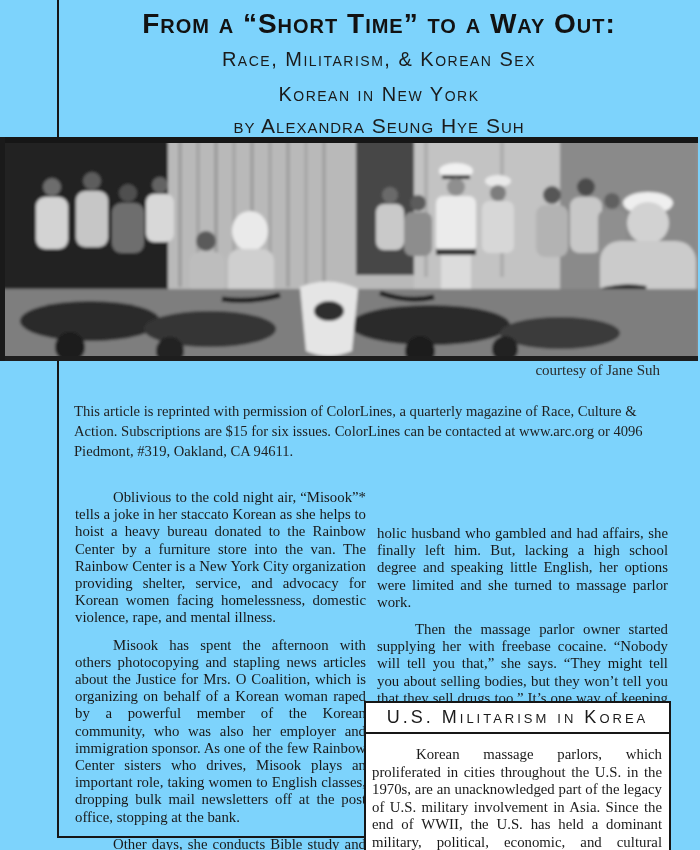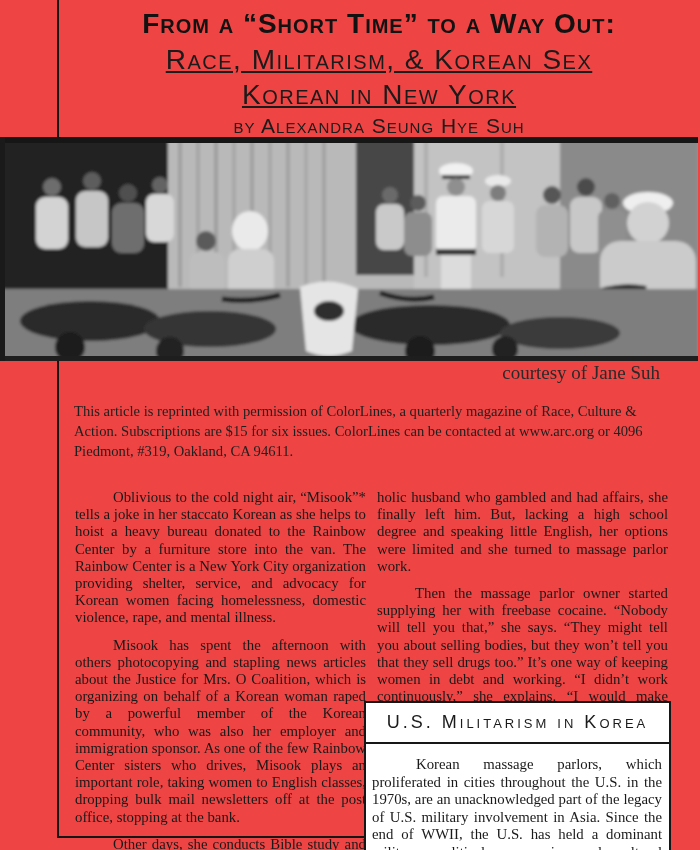--- a/index.html
+++ b/index.html
@@ -1,56 +1,56 @@
 <!DOCTYPE html>
 <html><head>
 <meta charset="utf-8">
 <style>
   * { margin:0; padding:0; box-sizing:border-box; }
   html,body { background:#ffffff; }
   #page {
     position:relative; width:700px; height:850px; margin:0 auto;
-    background:#ef4444; overflow:hidden;
+    background:#7dd3fc; overflow:hidden;
     font-family:"Liberation Serif", serif; color:#1c1c1c;
   }
   
   .rule-left   { position:absolute; left:57px; top:0; width:2px; height:838px; background:#161616; }
   .rule-bottom { position:absolute; left:57px; top:836px; width:309px; height:2px; background:#161616; }
 
   
   .masthead { position:absolute; left:58px; top:6px; width:642px; text-align:center;
               font-family:"Liberation Sans", sans-serif; color:#121212; }
   .title-main { font-size:28px; font-weight:700; font-variant:small-caps; letter-spacing:1px; line-height:36px; }
-  .title-sub  { font-size:28px; font-weight:400; font-variant:small-caps; letter-spacing:1.5px; line-height:35px; color:#1b1b1b;text-decoration:underline; }
+  .title-sub  { font-size:20px; font-weight:400; font-variant:small-caps; letter-spacing:1.5px; line-height:35px; color:#1b1b1b; }
   .byline     { font-size:21px; font-weight:400; font-variant:small-caps; letter-spacing:1px; margin-top:2px; color:#1b1b1b; }
 
   
   .photo { position:absolute; left:0; top:137px; width:698px; height:224px; background:#8e8e8e; }
   .photo svg { display:block; }
-  .caption { position:absolute; top:362px; right:40px; font-size:19px; color:#2a2a2a;text-align:center; }
+  .caption { position:absolute; top:362px; right:40px; font-size:15px; color:#2a2a2a;text-align:center; }
 
   
   .reprint  { position:absolute; left:74px; top:401px; width:600px;
               font-size:14.6px; line-height:20px; color:#1f1f1f; }
   .footnote { position:absolute; left:74px; top:451px; width:602px;
               font-style:italic; font-size:14px; line-height:19px; color:#222; }
 
   
   .col { position:absolute; top:489px; width:291px; font-size:14.8px; line-height:17.2px;
          text-align:justify; color:#191919; }
   .col-left  { left:75px; }
-  .col-right { left:377px; }
+  .col-right { left:377px;margin-top:36px; }
   .para { text-indent:38px; margin-bottom:10px; }
   .para.noindent { text-indent:0; }
   .para:last-child { margin-bottom:0; }
 
   
   .sidebar { position:absolute; left:364px; top:701px; width:307px; height:149px;
              background:#ffffff; border:2px solid #161616; border-bottom:none; }
-  .sidebar-heading { height:41px; border-bottom:2px solid #161616; display:flex;
+  .sidebar-heading { height:31px; border-bottom:2px solid #161616; display:flex;
              align-items:center; justify-content:center;
              font-family:"Liberation Sans", sans-serif; font-variant:small-caps;
              font-weight:400; font-size:18px; letter-spacing:3px; color:#1b1b1b; }
   .sidebar-body { padding:12px 7px 0 6px; font-size:14.8px; line-height:17.6px;
              text-align:justify; text-indent:44px; color:#191919; }
 </style>
 </head>
 <body>
 
 <div id="page">

